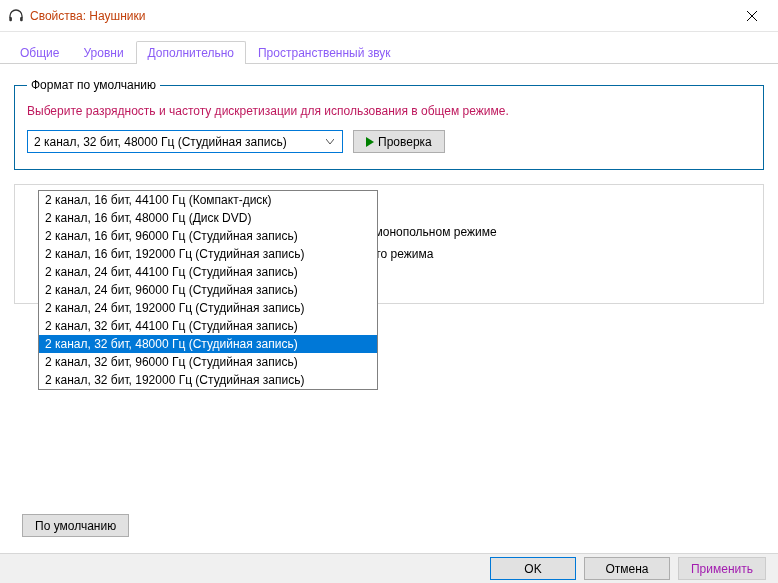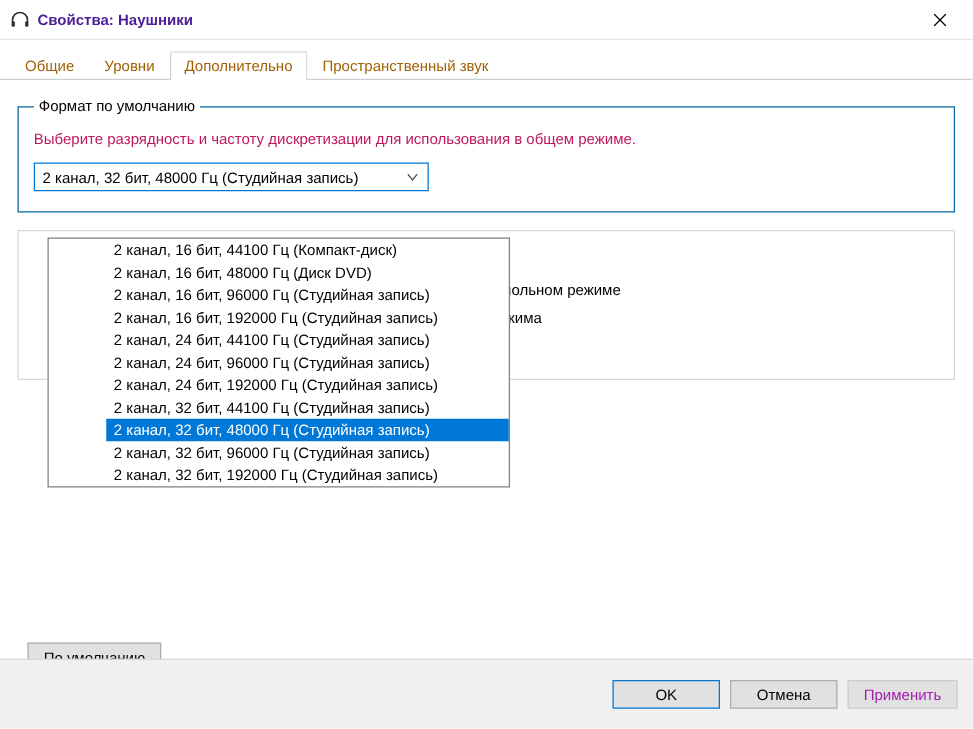--- a/index.html
+++ b/index.html
@@ -24,22 +24,21 @@
   .titlebar .icon {
     width: 16px; height: 16px;
     margin-right: 6px;
     display: inline-flex;
     align-items: center;
     justify-content: center;
   }
   .titlebar .title {
     flex: 1;
     font-size: 12px;
-    color: #4c1d95;
-    font-weight: bold;
+    color: #c2410c;
   }
   .titlebar .close {
     width: 44px;
     height: 32px;
     display: flex;
     align-items: center;
     justify-content: center;
     cursor: pointer;
   }
   .titlebar .close svg { width: 10px; height: 10px; }
@@ -47,21 +46,21 @@
   .tabstrip {
     display: flex;
     padding: 8px 8px 0 8px;
     gap: 0;
     border-bottom: 1px solid #d0d0d0;
     position: relative;
   }
   .tab {
     padding: 4px 11px;
     font-size: 12px;
-    color: #a16207;
+    color: #8b5cf6;
     border: 1px solid transparent;
     border-bottom: none;
     background: transparent;
     position: relative;
     top: 1px;
     cursor: pointer;
   }
   .tab.active {
     border-color: #d0d0d0;
     background: #fff;
@@ -141,21 +140,21 @@
   .defaults-area {
     position: absolute;
     bottom: 46px;
     left: 22px;
   }
 
   .footer {
     position: absolute;
     bottom: 0;
     left: 0; right: 0;
-    height: 56px;
+    height: 30px;
     border-top: 1px solid #d7d7d7;
     background: #f0f0f0;
     display: flex;
     align-items: center;
     justify-content: flex-end;
     padding: 0 12px;
     gap: 8px;
   }
   .footer .btn {
     min-width: 86px;
@@ -164,25 +163,24 @@
   }
   .footer .btn.primary {
     border-color: #0078d7;
   }
 
   
   .dropdown-list {
     position: absolute;
     left: 38px;
     top: 190px;
-    width: 370px;
+    width: 340px;
     border: 1px solid #808080;
     background: #fff;
     z-index: 100;
-    padding-left: 46px;
   }
   .dropdown-list .opt {
     padding: 1px 6px;
     font-size: 12px;
     line-height: 16px;
     white-space: nowrap;
     cursor: pointer;
   }
   .dropdown-list .opt.selected {
     background: #0078d7;
@@ -233,20 +231,24 @@
     <div class="desc">Выберите разрядность и частоту дискретизации для использования в общем режиме.</div>
     <div class="row">
       <div class="combo">
         <span class="val">2 канал, 32 бит, 48000 Гц (Студийная запись)</span>
         <span class="chev">
           <svg width="8" height="6" viewBox="0 0 8 6">
               <path d="M0 0 L4 5 L8 0" fill="none" stroke="#555" stroke-width="1"></path>
             </svg>
         </span>
       </div>
+      <button class="btn">
+        <span class="play-icon"></span>
+        <span>Проверка</span>
+      </button>
     </div>
   </fieldset>
 
   <div class="placeholder-group">
     <div class="cov-line1">ство в монопольном режиме</div>
     <div class="cov-line2">польного режима</div>
   </div>
 
 </div>
 

